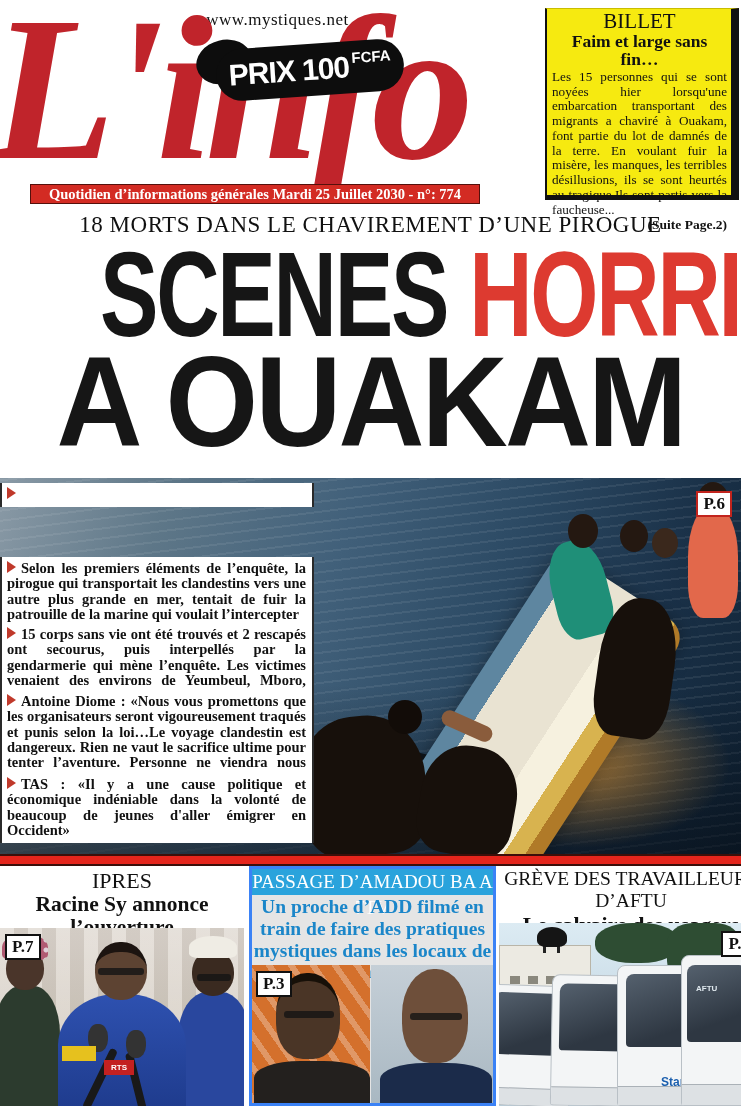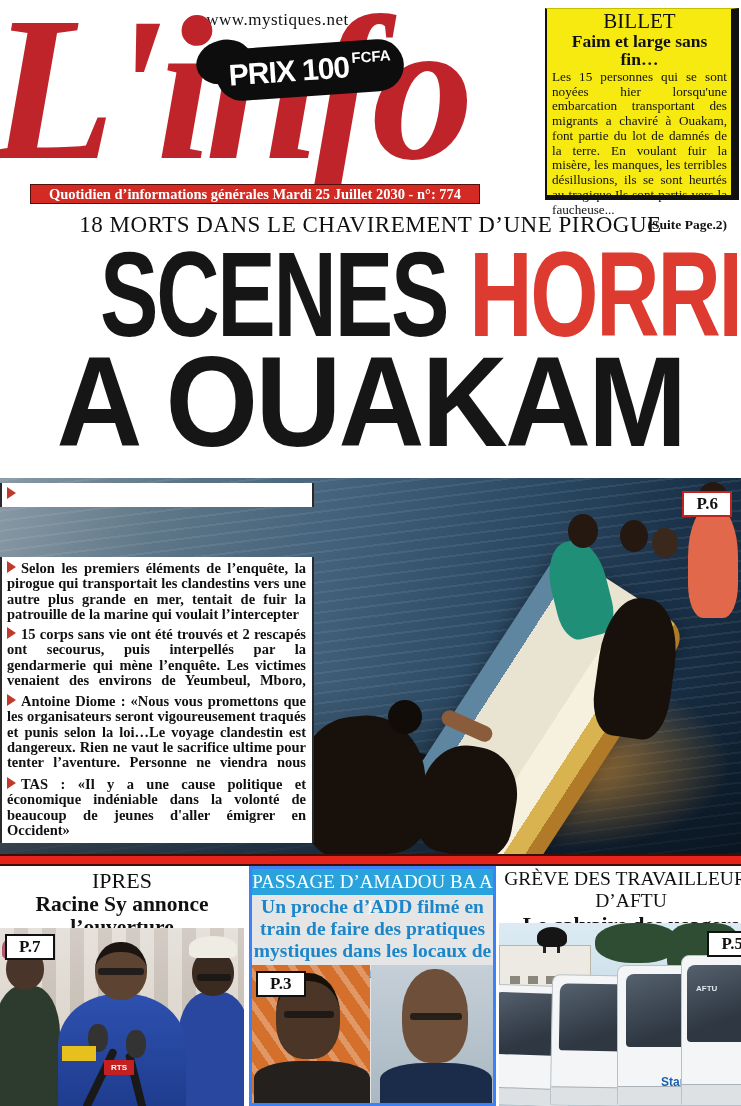--- a/index.html
+++ b/index.html
@@ -61,21 +61,21 @@
   .hull{position:absolute;left:468px;top:88px;width:152px;height:295px;border-radius:22px;
         transform:rotate(33deg);
         background:linear-gradient(90deg,#5e86a0 0 14%,#e9e3d2 14% 58%,#f6f1df 58% 78%,#d8b34f 78% 90%,#b07a28 90% 100%);
         box-shadow:0 0 18px rgba(0,0,0,.35);}
   .fig{position:absolute;border-radius:45% 45% 30% 30%;}
   .head{position:absolute;border-radius:50%;background:#241811;}
   .sil{background:#17100b;}
   .oar{position:absolute;left:380px;top:290px;width:200px;height:6px;background:#10151a;
        transform:rotate(14deg);border-radius:3px;}
   .badge{position:absolute;background:#fff;border:2px solid #111;font-weight:bold;
-         font-size:17px;padding:0 12px;line-height:22px;z-index:6;}
+         font-size:17px;padding:0 5px;line-height:22px;z-index:6;}
   .badge.red{border-color:#c2241d;}
 
   .news-box{position:absolute;left:0;width:314px;background:#fff;
             border-left:2px solid #2a2a2a;border-right:2px solid #2a2a2a;
             padding:4px 6px 5px 5px;font-weight:bold;font-size:14.5px;line-height:1.06;
             text-align:justify;}
   .tri{display:inline-block;width:0;height:0;border-top:6px solid transparent;
        border-bottom:6px solid transparent;border-left:9px solid #c0392b;
        margin-right:5px;}
 

